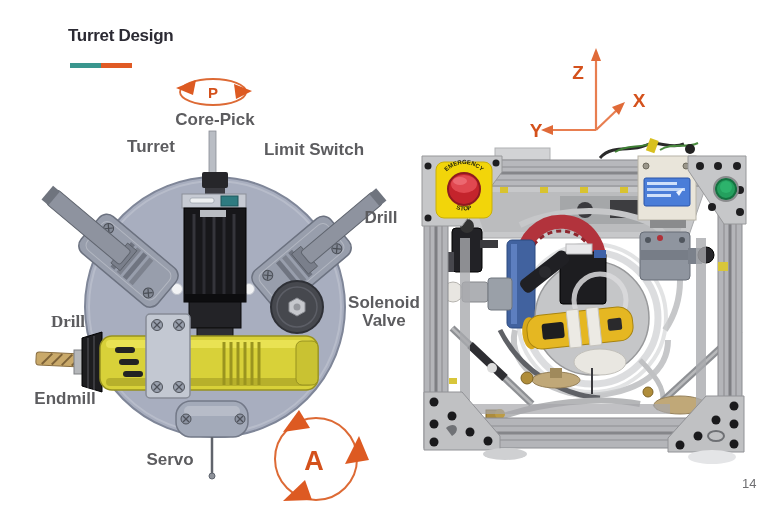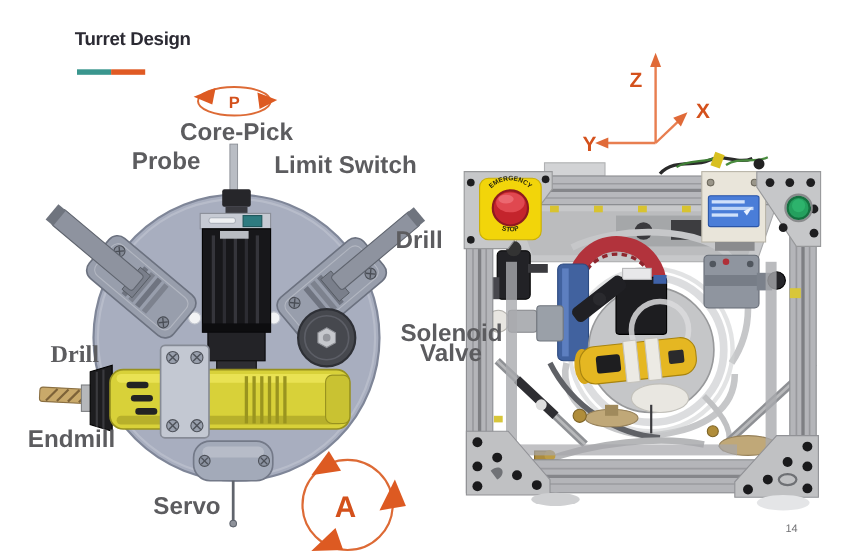--- a/index.html
+++ b/index.html
@@ -4,24 +4,24 @@
 <style>
   html,body{margin:0;padding:0;background:#fff;}
   .slide{position:relative;width:768px;height:505px;background:#ffffff;overflow:hidden;
          font-family:"Liberation Sans",sans-serif;}
   .title{position:absolute;left:68px;top:26px;font-size:17px;font-weight:bold;
          color:#2b2a33;letter-spacing:-0.3px;}
   .underline{position:absolute;left:70px;top:63px;width:62px;height:5px;font-size:0;}
   .underline span{display:inline-block;width:31px;height:5px;}
   .u-teal{background:#3a968e;}
   .u-orange{background:#e05a24;}
-  .lbl{position:absolute;font-size:22px;font-weight:bold;color:#5c5c5f;
+  .lbl{position:absolute;font-size:17px;font-weight:bold;color:#5c5c5f;
        transform:translateX(-50%);white-space:nowrap;line-height:18px;text-align:center;}
   .lbl.wrap{white-space:normal;width:92px;}
-  .pagenum{position:absolute;left:714px;top:476px;font-size:10px;color:#6f6f72;}
+  .pagenum{position:absolute;left:742px;top:476px;font-size:13px;color:#6f6f72;}
   svg{position:absolute;left:0;top:0;}
   .svgtxt{font-family:"Liberation Sans",sans-serif;font-weight:bold;fill:#d4511c;}
 </style>
 </head>
 <body>
 
 <div class="slide">
 
   <svg width="768" height="505" viewBox="0 0 768 505">
 
@@ -402,22 +402,22 @@
       </g>
     </g>
   </svg>
 
   <div class="title">Turret Design</div>
   <div class="underline">
     <span class="u-teal"></span><span class="u-orange"></span>
   </div>
 
   <div class="lbl" style="left:215px;top:111px;">Core-Pick</div>
-  <div class="lbl" style="left:151px;top:138px;">Probe</div>
+  <div class="lbl" style="left:151px;top:138px;">Turret</div>
   <div class="lbl" style="left:314px;top:141px;text-align:center;">Limit Switch</div>
   <div class="lbl" style="left:381px;top:209px;">Drill</div>
-  <div class="lbl wrap" style="left:410px;top:294px;">Solenoid Valve</div>
+  <div class="lbl wrap" style="left:384px;top:294px;">Solenoid Valve</div>
   <div class="lbl" style="left:68px;top:313px;font-family:Liberation Serif, serif;">Drill</div>
   <div class="lbl" style="left:65px;top:390px;">Endmill</div>
   <div class="lbl" style="left:170px;top:451px;">Servo</div>
 
   <div class="pagenum">14</div>
 </div>
 
 </body></html>

